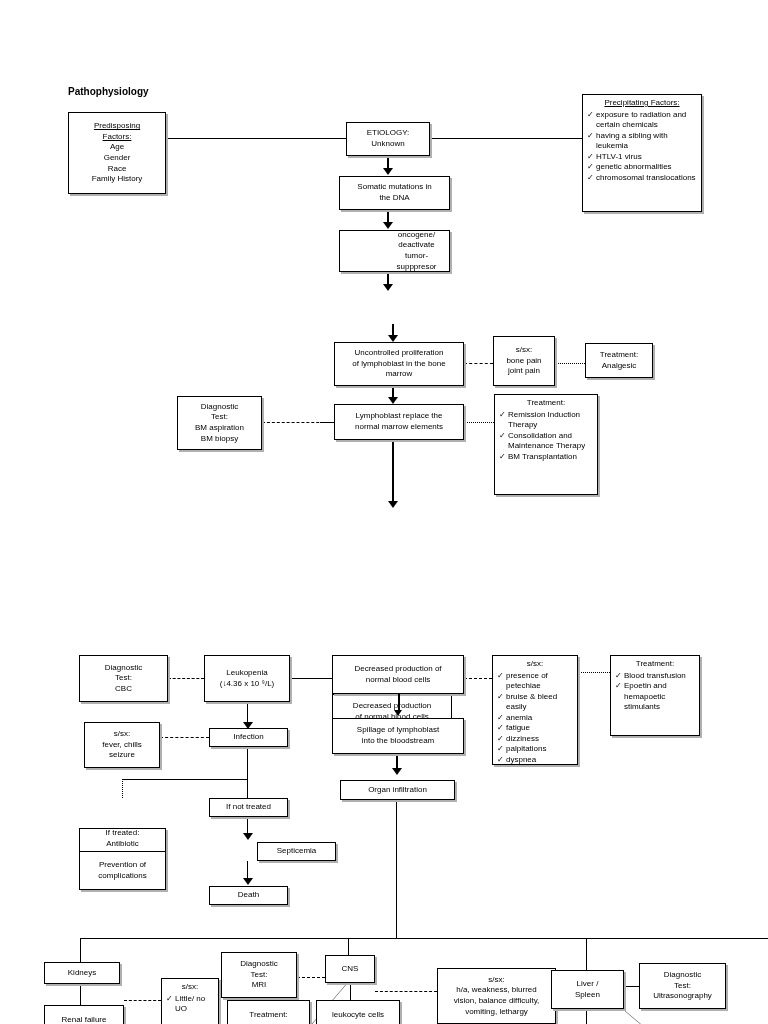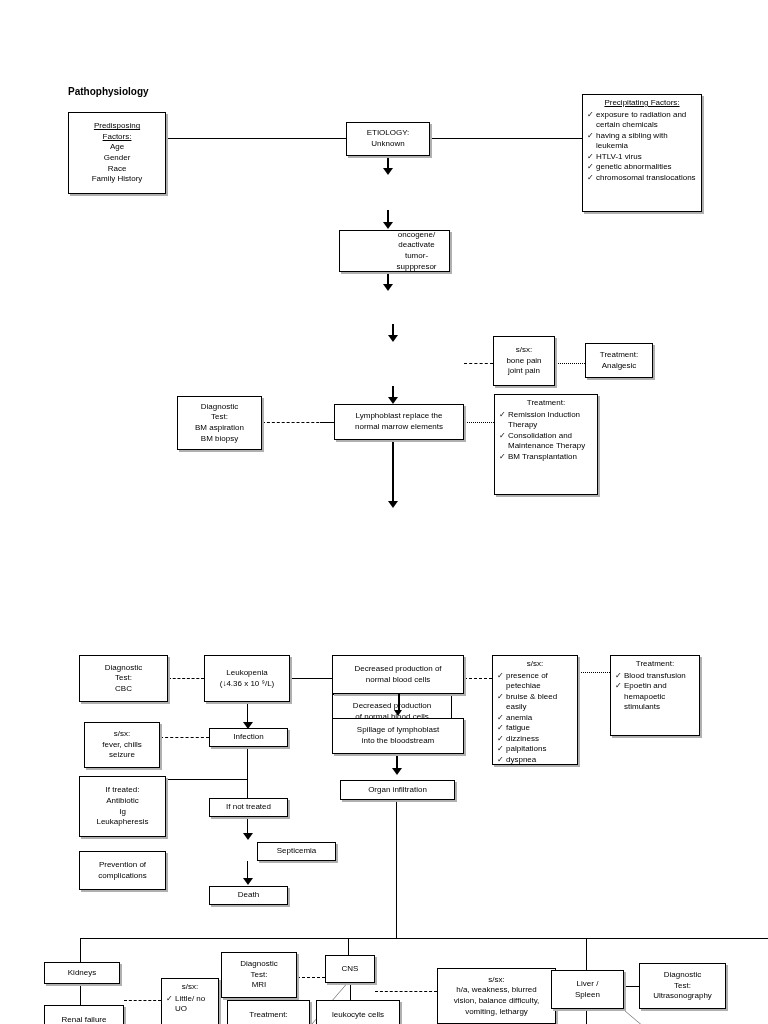--- a/index.html
+++ b/index.html
@@ -142,37 +142,46 @@
       </span>
     <span class="li">
         <span class="ck">✓</span>
         <span class="lt"> chromosomal translocations</span>
       </span>
   </div>
 
   <div class="ln-thick-v" style="left:387px; top:156px; height:14px;"></div>
   <div class="arrow-d" style="left:383px; top:168px;"></div>
 
+  <div class="box" style="left:339px; top:176px; width:111px; height:34px;">
+    <span class="ln">Somatic mutations in</span>
+    <span class="ln">the DNA</span>
+  </div>
 
   <div class="ln-thick-v" style="left:387px; top:210px; height:14px;"></div>
   <div class="arrow-d" style="left:383px; top:222px;"></div>
 
   <div class="box" style="left:339px; top:230px; width:111px; height:42px;padding-left:47px;">
     <span class="ln">Activate oncogene/</span>
     <span class="ln">deactivate tumor-</span>
     <span class="ln">supppresor gene</span>
   </div>
 
   <div class="ln-thick-v" style="left:387px; top:272px; height:14px;"></div>
   <div class="arrow-d" style="left:383px; top:284px;"></div>
 
 
   <div class="ln-thick-v" style="left:392px; top:324px; height:13px;"></div>
   <div class="arrow-d" style="left:388px; top:335px;"></div>
 
+  <div class="box" style="left:334px; top:342px; width:130px; height:44px;">
+    <span class="ln">Uncontrolled proliferation</span>
+    <span class="ln">of lymphoblast in the bone</span>
+    <span class="ln">marrow</span>
+  </div>
 
   <div class="dash-h" style="left:464px; top:363px; width:29px;"></div>
 
   <div class="box" style="left:493px; top:336px; width:62px; height:50px;">
     <span class="ln">s/sx:</span>
     <span class="ln">bone pain</span>
     <span class="ln">joint pain</span>
   </div>
 
   <div class="dot-h" style="left:555px; top:363px; width:30px;"></div>
@@ -323,21 +332,21 @@
 
   <div class="box" style="left:209px; top:728px; width:79px; height:19px;">
     <span class="ln">Infection</span>
   </div>
 
   <div class="ln-v" style="left:247px; top:747px; height:32px;"></div>
   <div class="ln-h" style="left:122px; top:779px; width:125px;"></div>
   <div class="dot-v" style="left:122px; top:779px; height:19px;"></div>
   <div class="ln-v" style="left:247px; top:779px; height:19px;"></div>
 
-  <div class="box" style="left:79px; top:776px; width:87px; height:61px;">
+  <div class="box" style="left:79px; top:828px; width:87px; height:43px;">
     <span class="ln">If treated:</span>
     <span class="ln">Antibiotic</span>
     <span class="ln">Ig</span>
     <span class="ln">Leukapheresis</span>
   </div>
 
   <div class="box" style="left:209px; top:798px; width:79px; height:19px;">
     <span class="ln">If not treated</span>
   </div>
 

